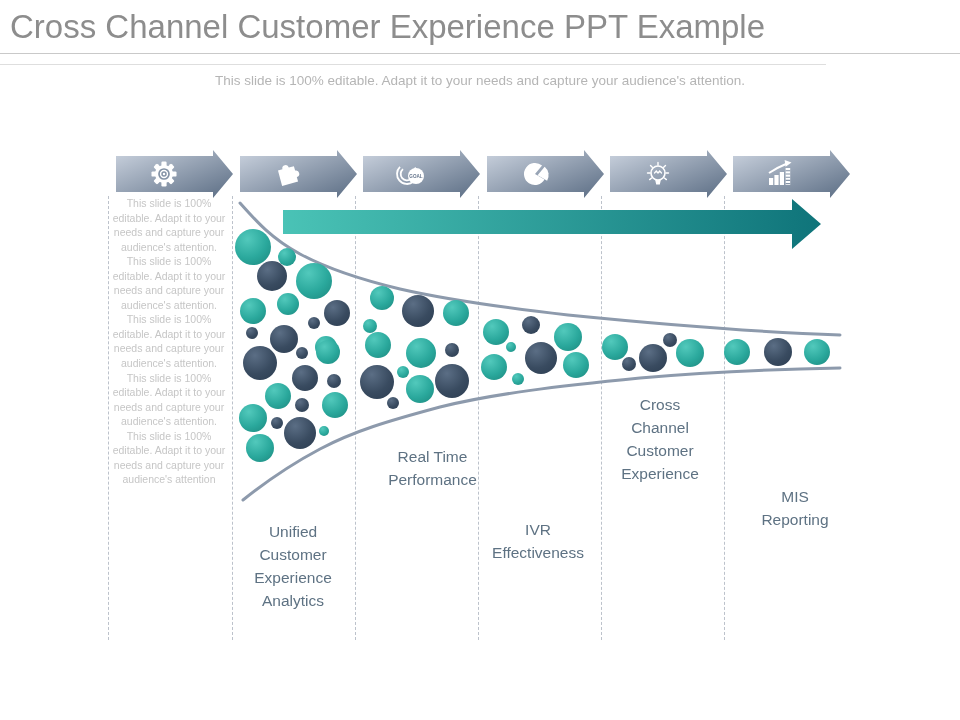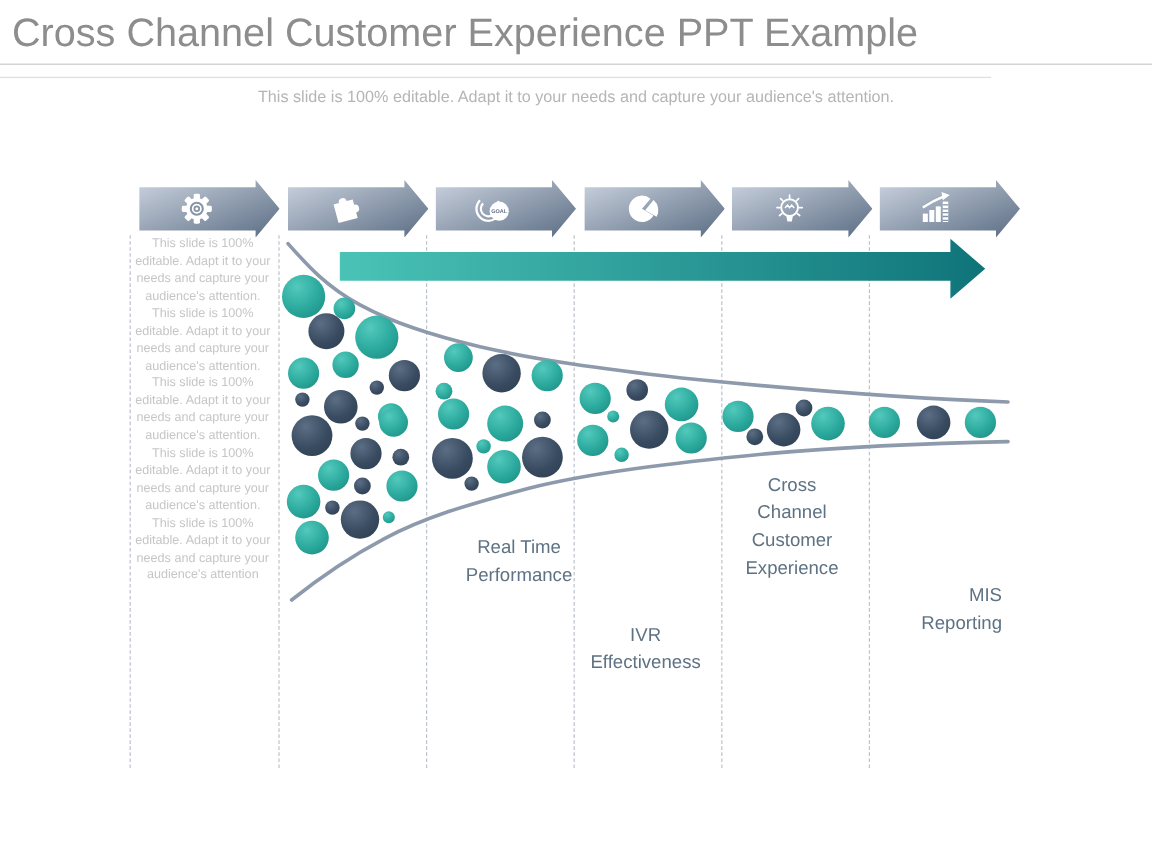--- a/index.html
+++ b/index.html
@@ -25,21 +25,21 @@
 
   .bubble{position:absolute;border-radius:50%;}
   .bubble.t{background:radial-gradient(circle at 35% 28%, #52c9bc, #2aa89c 55%, #1f8d83 92%);}
   .bubble.d{background:radial-gradient(circle at 35% 28%, #5b6e85, #394b60 55%, #2e3f53 92%);}
 
   .stage{position:absolute;text-align:center;color:#5e7283;font-size:15.5px;line-height:23px;}
   .stage1{left:248px;top:520px;width:90px;}
   .stage2{left:385px;top:445px;width:95px;}
   .stage3{left:486px;top:518px;width:104px;}
   .stage4{left:615px;top:393px;width:90px;}
-  .stage5{left:755px;top:485px;width:80px;text-align:right;}
+  .stage5{left:755px;top:485px;width:80px;}
 </style>
 </head>
 <body>
 
 <div class="slide">
 
   <h1 class="title">Cross Channel Customer Experience PPT Example</h1>
   <div class="rule1"></div>
   <div class="rule2"></div>
   <div class="subtitle">This slide is 100% editable. Adapt it to your needs and capture your audience's attention.</div>
@@ -221,18 +221,19 @@
       <div class="bubble t" style="left: 602px; top: 334px; height: 26px; width: 26px;"></div>
       <div class="bubble d" style="left: 622px; top: 357px; height: 14px; width: 14px;"></div>
       <div class="bubble d" style="left: 639px; top: 344px; height: 28px; width: 28px;"></div>
       <div class="bubble d" style="left: 663px; top: 333px; height: 14px; width: 14px;"></div>
       <div class="bubble t" style="left: 676px; top: 339px; height: 28px; width: 28px;"></div>
       <div class="bubble t" style="left: 724px; top: 339px; height: 26px; width: 26px;"></div>
       <div class="bubble d" style="left: 764px; top: 338px; height: 28px; width: 28px;"></div>
       <div class="bubble t" style="left: 804px; top: 339px; height: 26px; width: 26px;"></div>
     </div>
 
+  <div class="stage stage1">Unified Customer Experience Analytics</div>
   <div class="stage stage2">Real Time Performance</div>
   <div class="stage stage4">Cross Channel Customer Experience</div>
   <div class="stage stage3">IVR Effectiveness</div>
   <div class="stage stage5">MIS Reporting</div>
 
 </div>
 
 </body></html>

